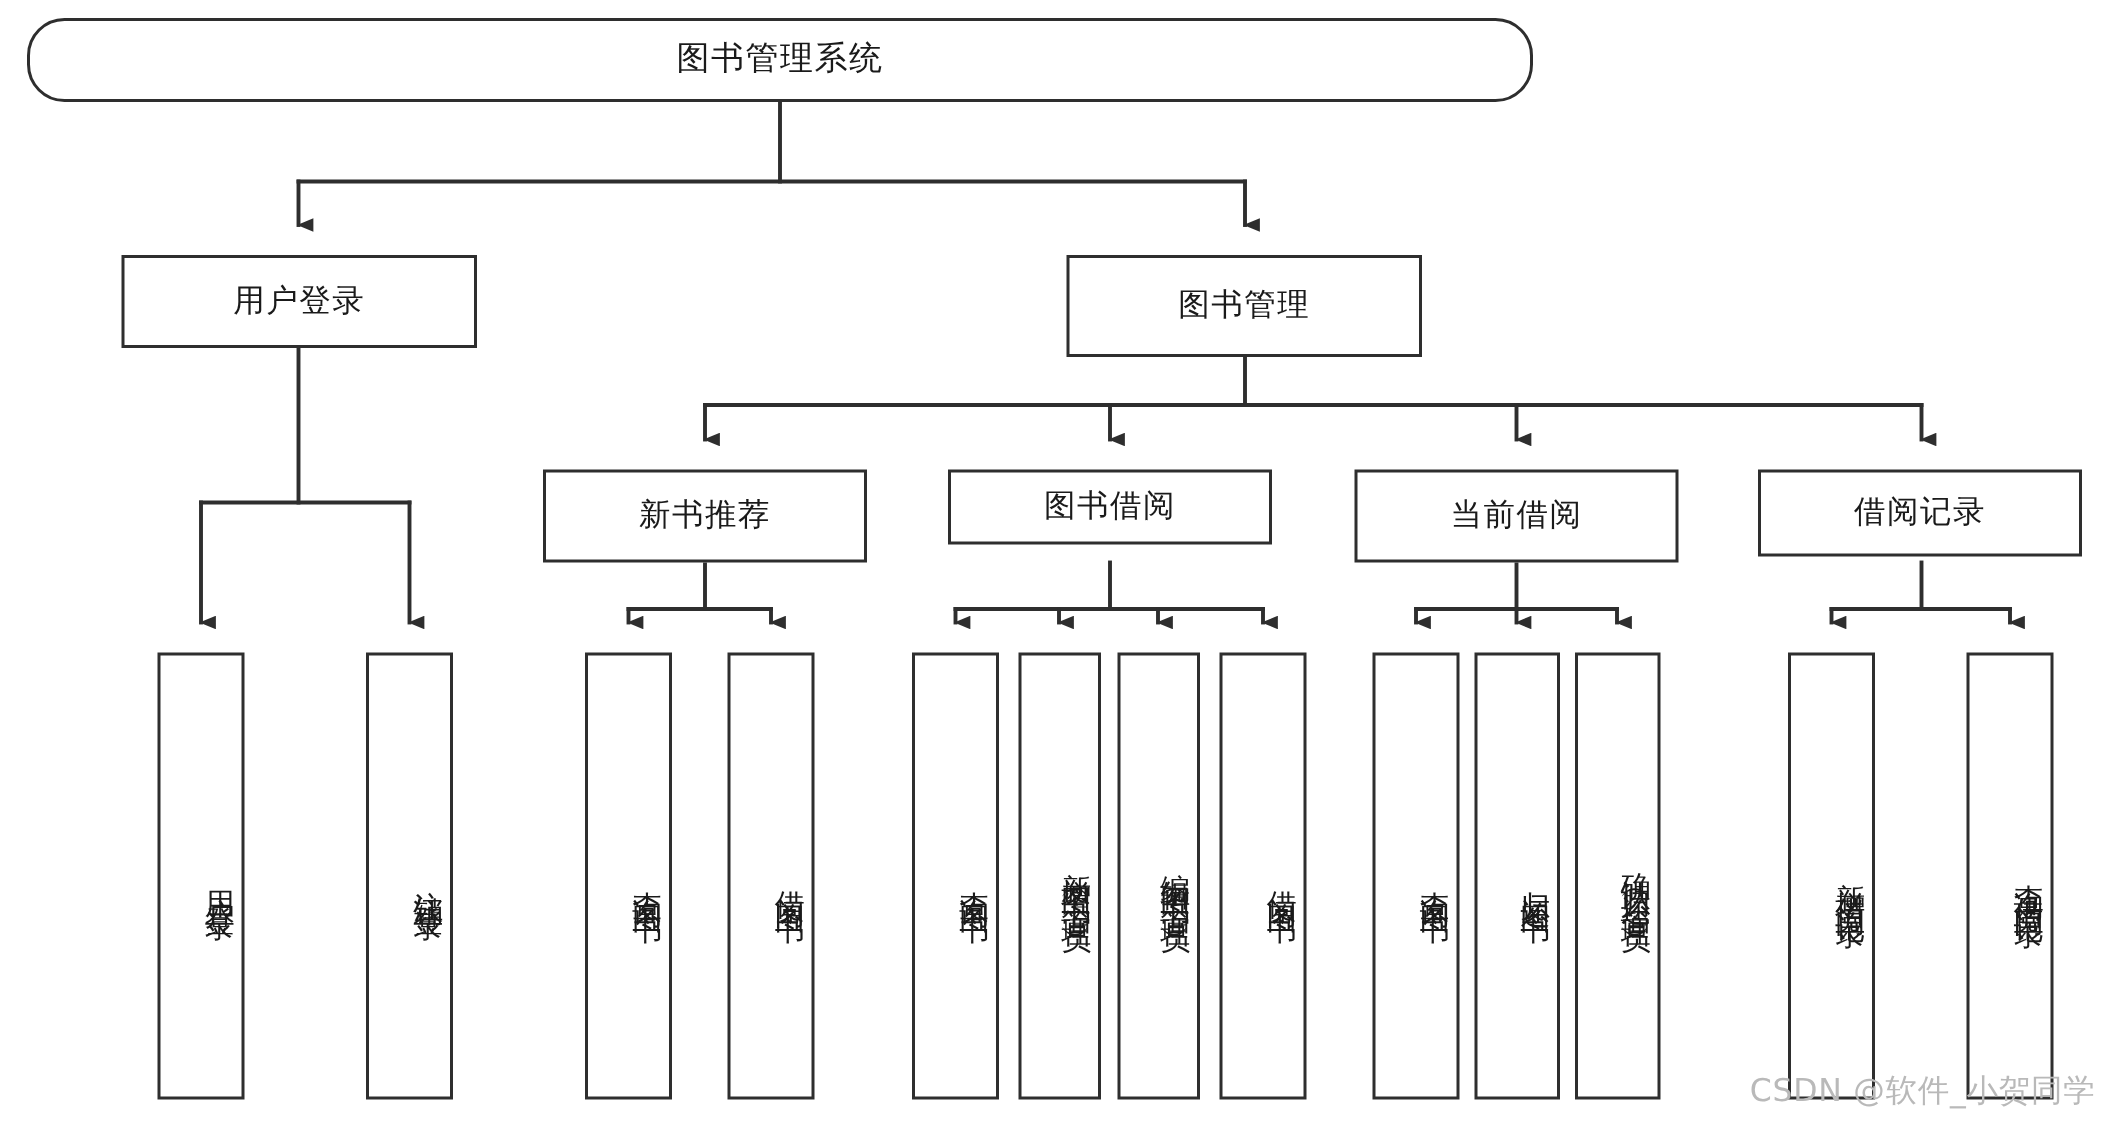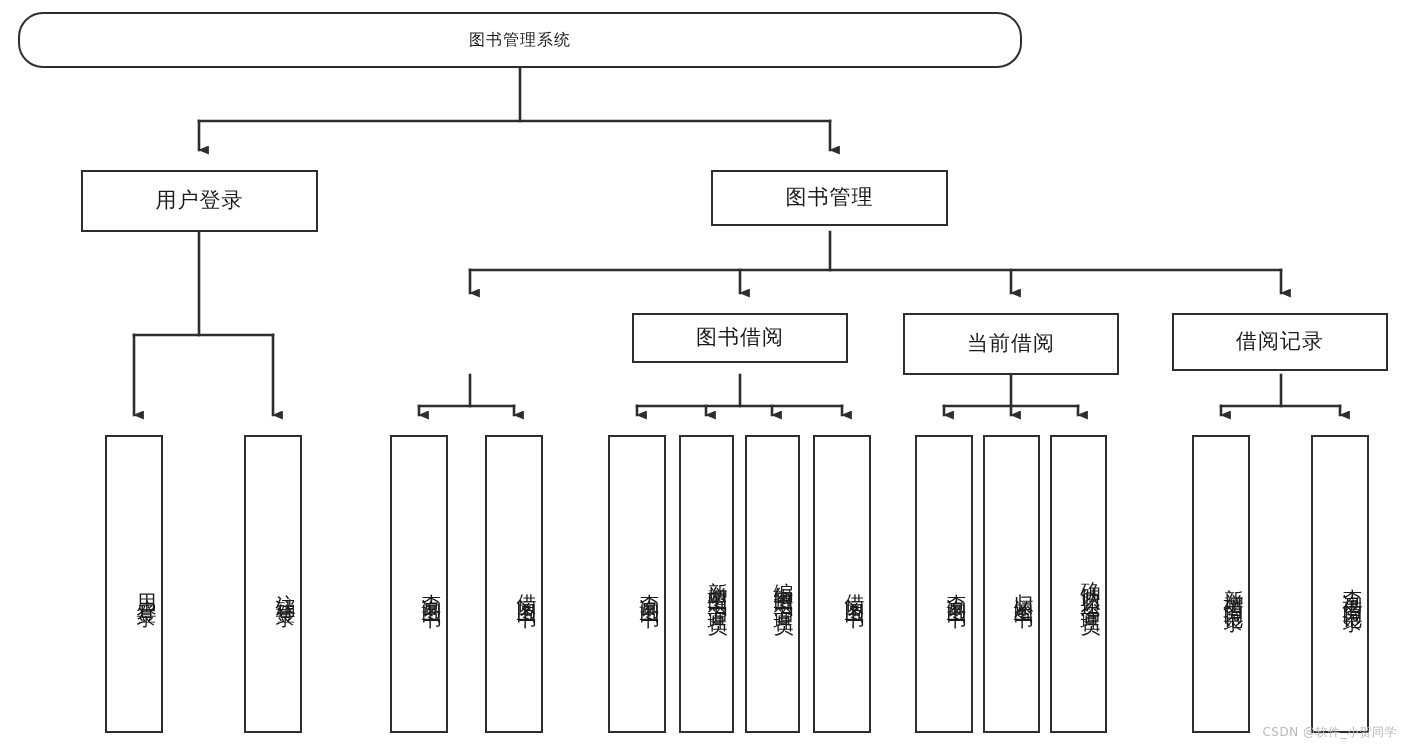--- a/index.html
+++ b/index.html
@@ -37,42 +37,42 @@
     color: #1a1a1a;
     z-index: 2;
   }
   .node.horiz {
     font-size: 21px;
     line-height: 1.2;
     letter-spacing: 1px;
     white-space: nowrap;
   }
   .node.root {
-    font-size: 16px;
+    font-size: 22px;
     border-radius: 25px;
   }
   .node.vert {
     writing-mode: vertical-rl;
     text-orientation: upright;
     font-size: 20px;
     letter-spacing: 5px;
     padding-top: 8px;
     align-items: flex-start;
     justify-content: center;
   }
   .node.vert .vtext {
     display: block;
     writing-mode: vertical-rl;
     text-orientation: upright;
   }
   .watermark {
     position: absolute;
     right: 8px;
     bottom: 6px;
-    font-size: 12px;
+    font-size: 21px;
     color: #b9b9b9;
     letter-spacing: 0.5px;
     white-space: nowrap;
     z-index: 3;
   }
 </style>
 </head>
 <body>
 
 <div id="canvas">
@@ -131,24 +131,27 @@
   </svg>
 
   <div class="node horiz root" style="left:18px; top:12px; width:1004px; height:56px;">
     <span>图书管理系统</span>
   </div>
 
   <div class="node horiz" style="left:81px; top:170px; width:237px; height:62px;">
     <span>用户登录</span>
   </div>
 
-  <div class="node horiz" style="left:711px; top:170px; width:237px; height:56px;">
+  <div class="node horiz" style="left:711px; top:170px; width:237px; height:68px;">
     <span>图书管理</span>
   </div>
 
+  <div class="node horiz" style="left:362px; top:313px; width:216px; height:62px;">
+    <span>新书推荐</span>
+  </div>
 
   <div class="node horiz" style="left:632px; top:313px; width:216px; height:50px;">
     <span>图书借阅</span>
   </div>
 
   <div class="node horiz" style="left:903px; top:313px; width:216px; height:62px;">
     <span>当前借阅</span>
   </div>
 
   <div class="node horiz" style="left:1172px; top:313px; width:216px; height:58px;">

